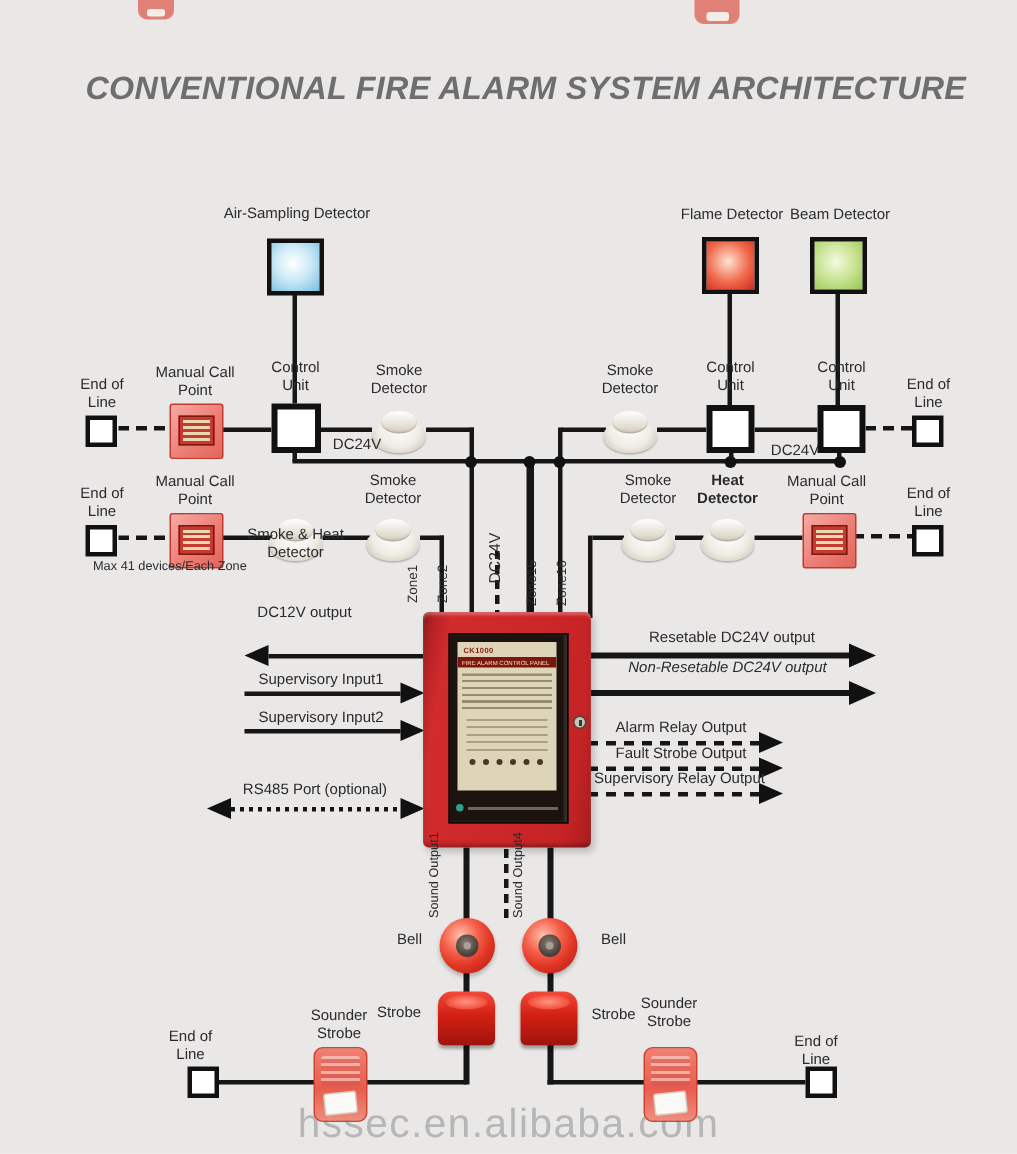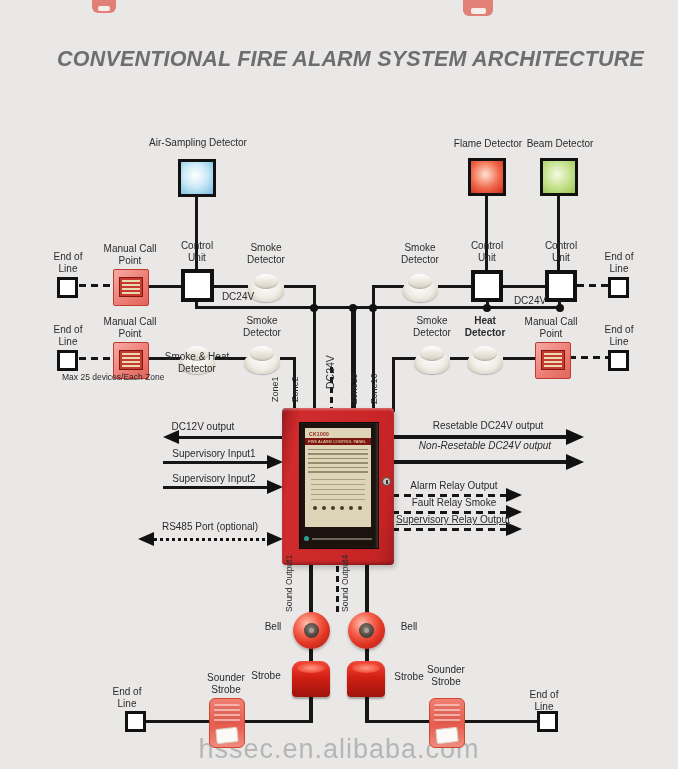--- a/index.html
+++ b/index.html
@@ -173,21 +173,21 @@
       <div class="b"></div>
       <div class="t"></div>
     </div>
   <div class="hl" style="left:215px;top:357px;width:32px;"></div>
   <div class="lbl" style="left:236px;top:315px;width:52px;">Smoke Detector</div>
   <div class="sd" style="left:244px;top:346px;">
       <div class="b"></div>
       <div class="t"></div>
     </div>
   <div class="hl" style="left:280px;top:357px;width:16px;"></div>
-  <div class="lbl nw" style="left:62px;top:372px;width:160px;font-size:8.5px;text-align:left;">Max 25 devices/Each Zone</div>
+  <div class="lbl nw" style="left:62px;top:372px;width:160px;font-size:8.5px;text-align:left;">Max 41 devices/Each Zone</div>
 
   <div class="hl" style="left:395px;top:357px;width:21px;"></div>
   <div class="lbl" style="left:406px;top:315px;width:52px;">Smoke Detector</div>
   <div class="sd" style="left:414px;top:346px;">
       <div class="b"></div>
       <div class="t"></div>
     </div>
   <div class="hl" style="left:450px;top:357px;width:19px;"></div>
   <div class="lbl" style="left:459px;top:315px;width:52px;font-weight:bold;">Heat Detector</div>
   <div class="sd" style="left:467px;top:346px;">
@@ -208,21 +208,21 @@
   <div class="vdash" style="left:330px;top:367px;height:44px;"></div>
   <div class="vl" style="left:351px;top:308px;height:104px;width:5px;"></div>
   <div class="vl" style="left:372px;top:285px;height:127px;"></div>
   <div class="vl" style="left:392px;top:357px;height:55px;"></div>
   <div class="vtext" style="left:281px;top:391px;">Zone1</div>
   <div class="vtext" style="left:301px;top:391px;">Zone2</div>
   <div class="vtext" style="left:336px;top:378px;font-size:10.5px;">DC24V</div>
   <div class="vtext" style="left:360px;top:393px;">Zone15</div>
   <div class="vtext" style="left:380px;top:393px;">Zone16</div>
 
-  <div class="lbl nw" style="left:160px;top:421px;width:86px;">DC12V output</div>
+  <div class="lbl nw" style="left:160px;top:403px;width:86px;">DC12V output</div>
   <div class="tri-l" style="left:163px;top:430px;"></div>
   <div class="hl" style="left:179px;top:436px;width:104px;"></div>
 
   <div class="lbl nw" style="left:172px;top:448px;width:84px;">Supervisory Input1</div>
   <div class="hl" style="left:163px;top:461px;width:104px;"></div>
   <div class="tri-r" style="left:267px;top:455px;"></div>
 
   <div class="lbl nw" style="left:172px;top:473px;width:84px;">Supervisory Input2</div>
   <div class="hl" style="left:163px;top:486px;width:104px;"></div>
   <div class="tri-r" style="left:267px;top:480px;"></div>
@@ -237,25 +237,25 @@
   <div class="tri-r big" style="left:566px;top:429px;"></div>
 
   <div class="lbl nw" style="left:415px;top:440px;width:140px;font-style:italic;">Non-Resetable DC24V output</div>
   <div class="hl" style="left:392px;top:460px;width:174px;height:4px;"></div>
   <div class="tri-r big" style="left:566px;top:454px;"></div>
 
   <div class="lbl nw" style="left:404px;top:480px;width:100px;">Alarm Relay Output</div>
   <div class="hdash" style="left:392px;top:494px;width:114px;"></div>
   <div class="tri-r" style="left:506px;top:488px;"></div>
 
-  <div class="lbl nw" style="left:406px;top:497px;width:96px;">Fault Relay Smoke</div>
+  <div class="lbl nw" style="left:406px;top:497px;width:96px;">Fault Strobe Output</div>
   <div class="hdash" style="left:392px;top:511px;width:114px;"></div>
   <div class="tri-r" style="left:506px;top:505px;"></div>
 
-  <div class="lbl nw" style="left:396px;top:514px;width:114px;text-decoration:underline;">Supervisory Relay Output</div>
+  <div class="lbl nw" style="left:396px;top:514px;width:114px;">Supervisory Relay Output</div>
   <div class="hdash" style="left:392px;top:528px;width:114px;"></div>
   <div class="tri-r" style="left:506px;top:522px;"></div>
 
   <div class="panel">
     <div class="pwin">
       <div class="pcard">
         <div class="pmodel">CK1000</div>
         <div class="phdr">FIRE ALARM CONTROL PANEL</div>
         <div class="prows"></div>
         <div class="prows2"></div>

